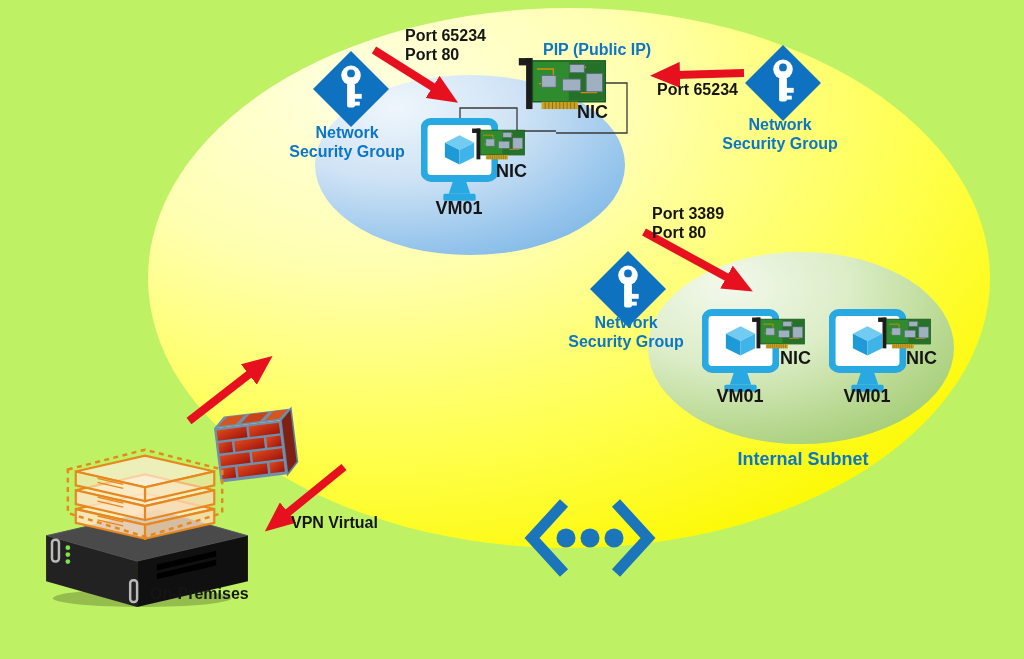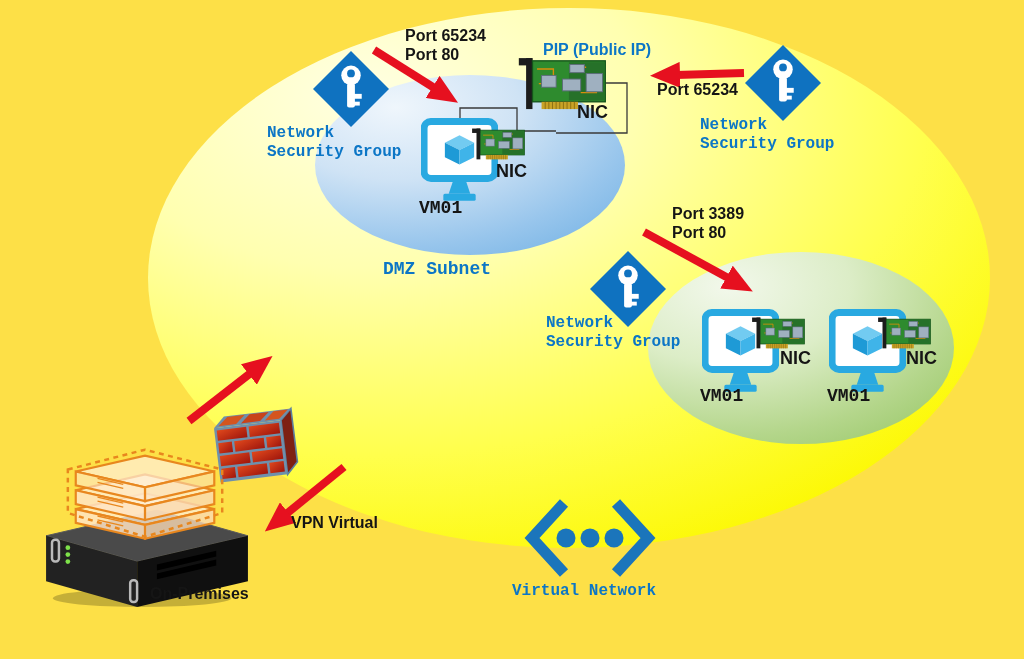--- a/index.html
+++ b/index.html
@@ -1,36 +1,36 @@
 <!DOCTYPE html>
 <html><head>
 <meta charset="utf-8">
 <style>
   html,body{margin:0;padding:0;background:#ffffff;}
   #stage{
     position:relative;width:1024px;height:659px;overflow:hidden;
-    font-family:"Liberation Sans",sans-serif;background:#fde047;
+    font-family:"Liberation Sans",sans-serif;background:#bef264;
   }
   .ellipse{position:absolute;border-radius:50%;}
   .vnet-ellipse{
     left:148px;top:8px;width:842px;height:540px;
     background:radial-gradient(ellipse 115% 115% at 26% 16%, #ffffe2 0%, #ffffb0 28%, #ffff4d 58%, #fcf800 82%, #f8f400 100%);
   }
   .dmz-ellipse{
     left:315px;top:75px;width:310px;height:180px;
     background:radial-gradient(ellipse 125% 125% at 26% 18%, #eff6fc 0%, #cfe3f5 32%, #97c5ec 62%, #57a3de 100%);
   }
   .internal-ellipse{
     left:648px;top:252px;width:306px;height:192px;
     background:radial-gradient(ellipse 125% 125% at 26% 18%, #f2f8eb 0%, #dcedc7 32%, #b4d68b 62%, #84bc4c 100%);
   }
   .lbl{position:absolute;font-weight:700;white-space:nowrap;line-height:1.16;}
   .blue{color:#0c76c6;text-align:right;}
   .black{color:#151515;}
-  .center{text-align:left;font-family:Liberation Mono, monospace;}
+  .center{text-align:center;}
   .fs18{font-size:18px;}
   .fs16{font-size:16px;}
   .fs15{font-size:18px;}
   .icon{position:absolute;}
   svg{display:block;overflow:visible;}
 </style>
 </head>
 <body>
 
 <div id="stage">
@@ -220,30 +220,29 @@
       <div>Security Group</div>
   </div>
   <div class="lbl blue fs16 center" style="left:546px;top:314px;width:160px">
     <div>Network</div>
       <div>Security Group</div>
   </div>
 
   <div class="lbl black fs15" style="left:496px;top:161px">NIC</div>
   <div class="lbl black fs15 center" style="left:419px;top:198px;width:80px">VM01</div>
 
-  <div class="lbl blue fs18 center" style="left:383px;top:259px;width:160px">DMZ Subnet</div>
-
-  <div class="lbl black fs16" style="left:672px;top:205px">
+
+  <div class="lbl black fs16" style="left:652px;top:205px">
     <div>Port 3389</div>
     <div>Port 80</div>
   </div>
 
   <div class="lbl black fs15" style="left:780px;top:348px">NIC</div>
   <div class="lbl black fs15" style="left:906px;top:348px">NIC</div>
   <div class="lbl black fs15 center" style="left:700px;top:386px;width:80px">VM01</div>
   <div class="lbl black fs15 center" style="left:827px;top:386px;width:80px">VM01</div>
 
+  <div class="lbl blue fs18 center" style="left:713px;top:449px;width:180px">Internal Subnet</div>
 
   <div class="lbl black fs16" style="left:291px;top:514px">VPN Virtual</div>
   <div class="lbl black fs16" style="left:150px;top:585px">On-Premises</div>
-  <div class="lbl blue fs16 center" style="left:512px;top:582px;width:160px">Virtual Network</div>
 
 </div>
 
 </body></html>

